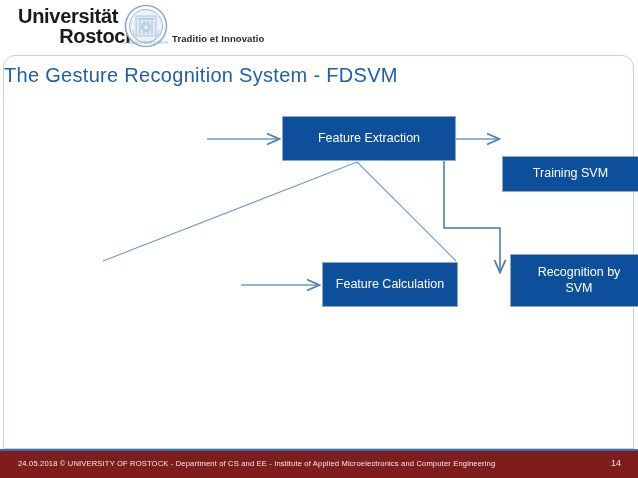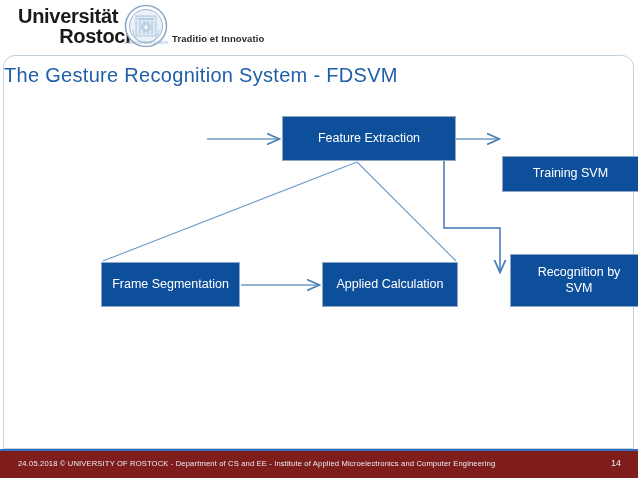--- a/index.html
+++ b/index.html
@@ -195,22 +195,21 @@
 
         <line x1="353" y1="106" x2="99" y2="205" stroke="#6f9cc6" stroke-width="1.1"></line>
 
         <line x1="353" y1="106" x2="452" y2="205" stroke="#6f9cc6" stroke-width="1.1"></line>
 
         <line x1="237" y1="229" x2="315" y2="229" stroke="#6f9cc6" stroke-width="1.5" marker-end="url(#ah)"></line>
       </svg>
 
       <div class="node" id="node-feat-ext" style="white-space:pre-line">Feature Extraction</div>
       <div class="node" id="node-train" style="white-space:pre-line">Training SVM</div>
-      <div class="node" id="node-frame-seg" style="white-space:pre-line">Frame Segmentation</div>
-      <div class="node" id="node-feat-calc" style="white-space:pre-line">Applied Calculation</div>
+      <div class="node" id="node-feat-calc" style="white-space:pre-line">Feature Calculation</div>
       <div class="node" id="node-recog" style="white-space:pre-line">Recognition by
 SVM</div>
 
     </div>
   </div>
 
   <div id="footer">
     <div id="footer-text">24.05.2018  © UNIVERSITY OF ROSTOCK - Department of CS and EE  - Institute of Applied Microelectronics and Computer Engineering</div>
     <div id="footer-page">14</div>
   </div>

